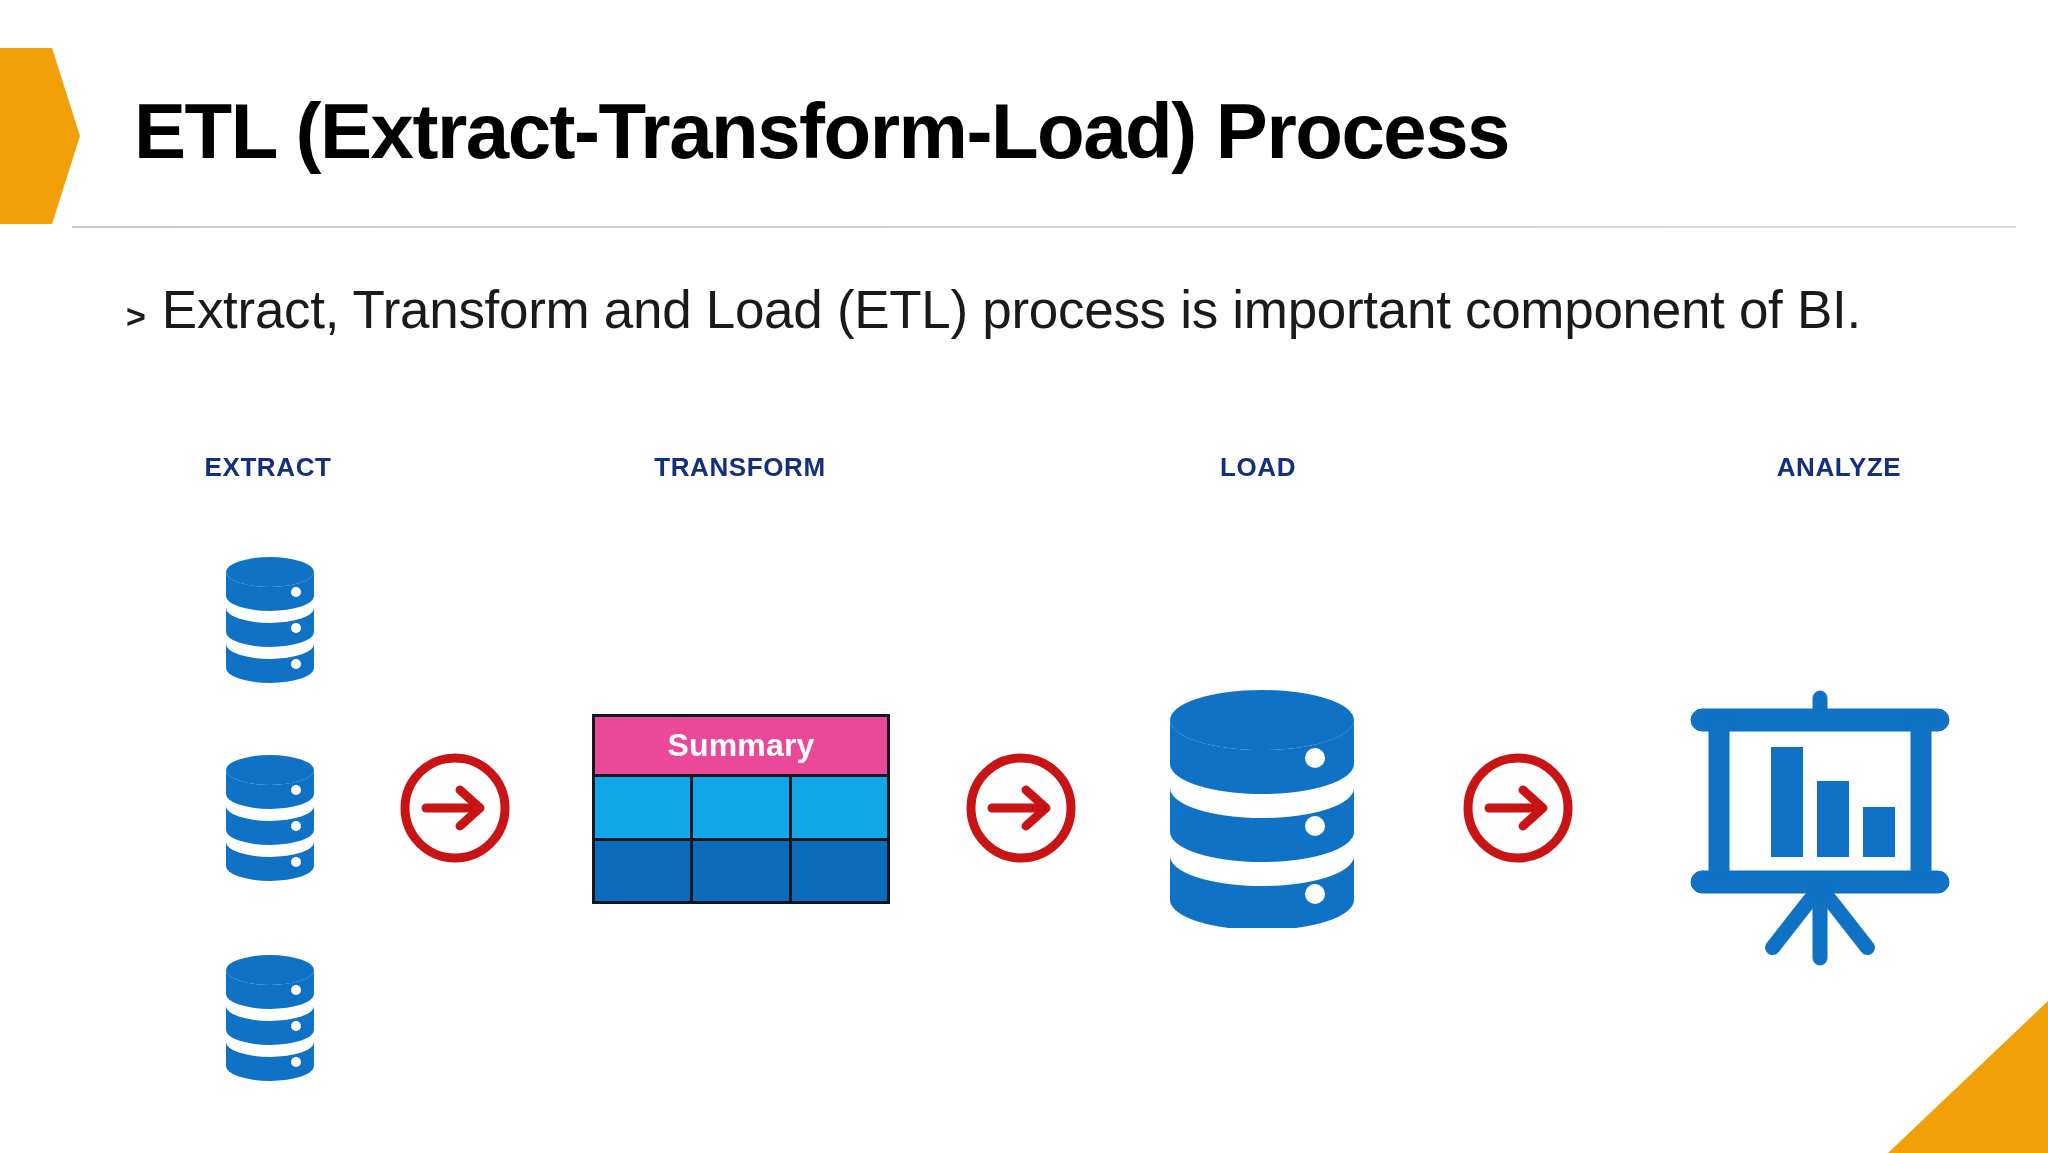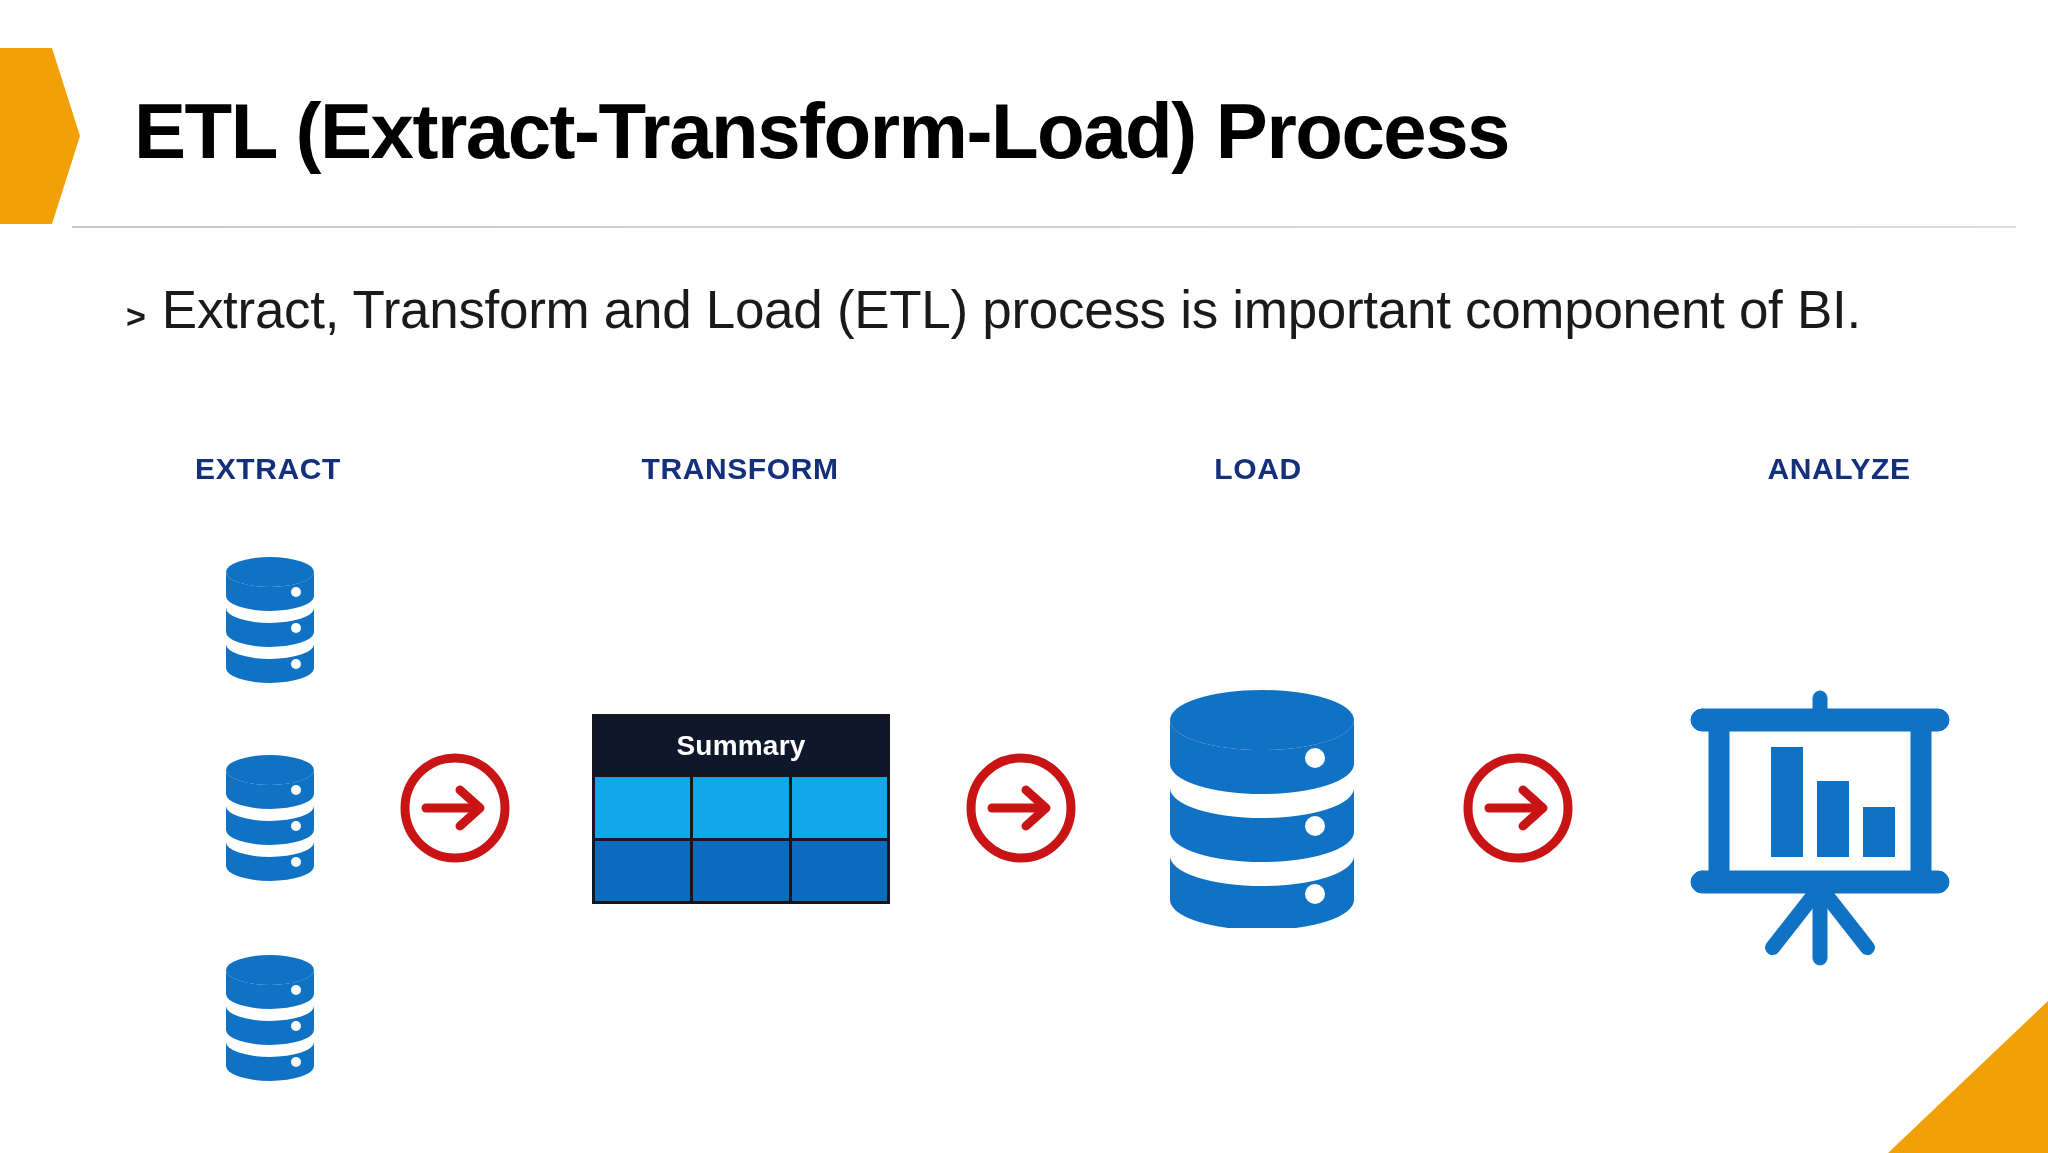--- a/index.html
+++ b/index.html
@@ -75,21 +75,21 @@
     font-size: 53px;
     color: #1a1a1a;
     line-height: 1;
     letter-spacing: -0.3px;
   }
 
   
   .stage-label {
     position: absolute;
     top: 452px;
-    font-size: 30px;
+    font-size: 26px;
     font-weight: 700;
     color: #14307d;
     letter-spacing: 0.6px;
     transform: translateX(-50%);
     white-space: nowrap;
   }
 
   
   .icon-abs {
     position: absolute;
@@ -103,23 +103,23 @@
     top: 714px;
     width: 298px;
     height: 190px;
     border: 3px solid #16161e;
     box-sizing: border-box;
     display: flex;
     flex-direction: column;
   }
   .summary-head {
     flex: 0 0 60px;
-    background: #0f172a;
+    background: #ec4899;
     color: #ffffff;
-    font-size: 28px;
+    font-size: 32px;
     font-weight: 700;
     display: flex;
     align-items: center;
     justify-content: center;
     letter-spacing: 0.2px;
     border-bottom: 3px solid #16161e;
     box-sizing: border-box;
   }
   .summary-row {
     flex: 1 1 0;

